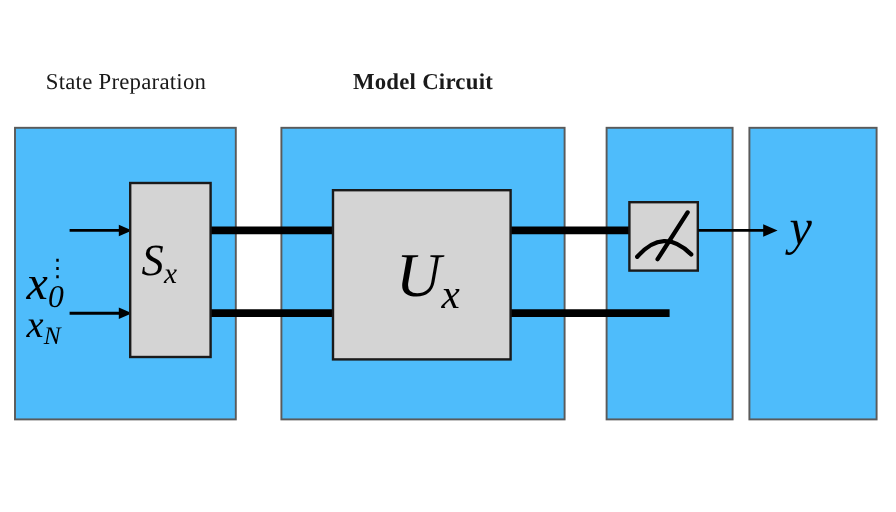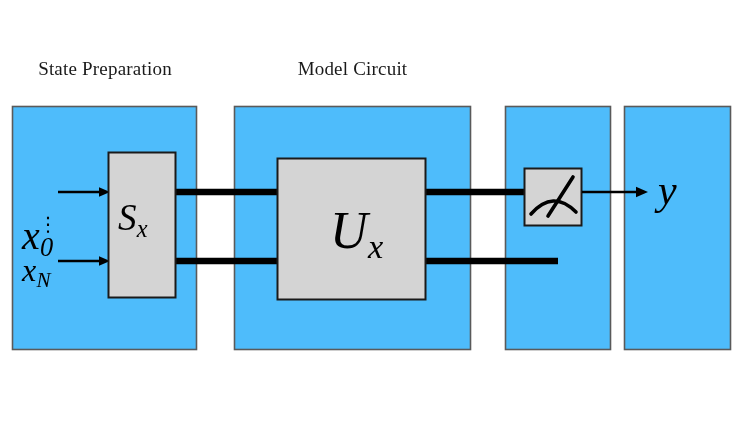--- a/index.html
+++ b/index.html
@@ -96,21 +96,21 @@
     <line x1="548" y1="216" x2="573" y2="177" stroke="#000000" stroke-width="3.6" stroke-linecap="round"></line>
 
     <g>
       <line x1="582" y1="192" x2="640" y2="192" stroke="#000000" stroke-width="2.4"></line>
       <polygon points="648,192 636,186.8 636,197.2" fill="#000000"></polygon>
     </g>
   </svg>
 
   <div class="section-label" style="left:0px; top:57px; width:210px;">State Preparation</div>
 
-  <div class="section-label" style="left:234px; top:57px; width:237px;">Model Circuit</div>
+  <div class="section-label" style="left:234px; top:57px; width:237px;font-weight:bold;">Model Circuit</div>
 
 
   <div class="math" style="left:22px; top:174px; font-size:40px;margin-top:42px;">
     <span>x</span><span class="sub">0</span>
   </div>
 
   <div class="vdots" style="left:38px; top:214px;">⋮</div>
 
   <div class="math" style="left:22px; top:254px; font-size:32px;">
     <span>x</span><span class="sub">N</span>

